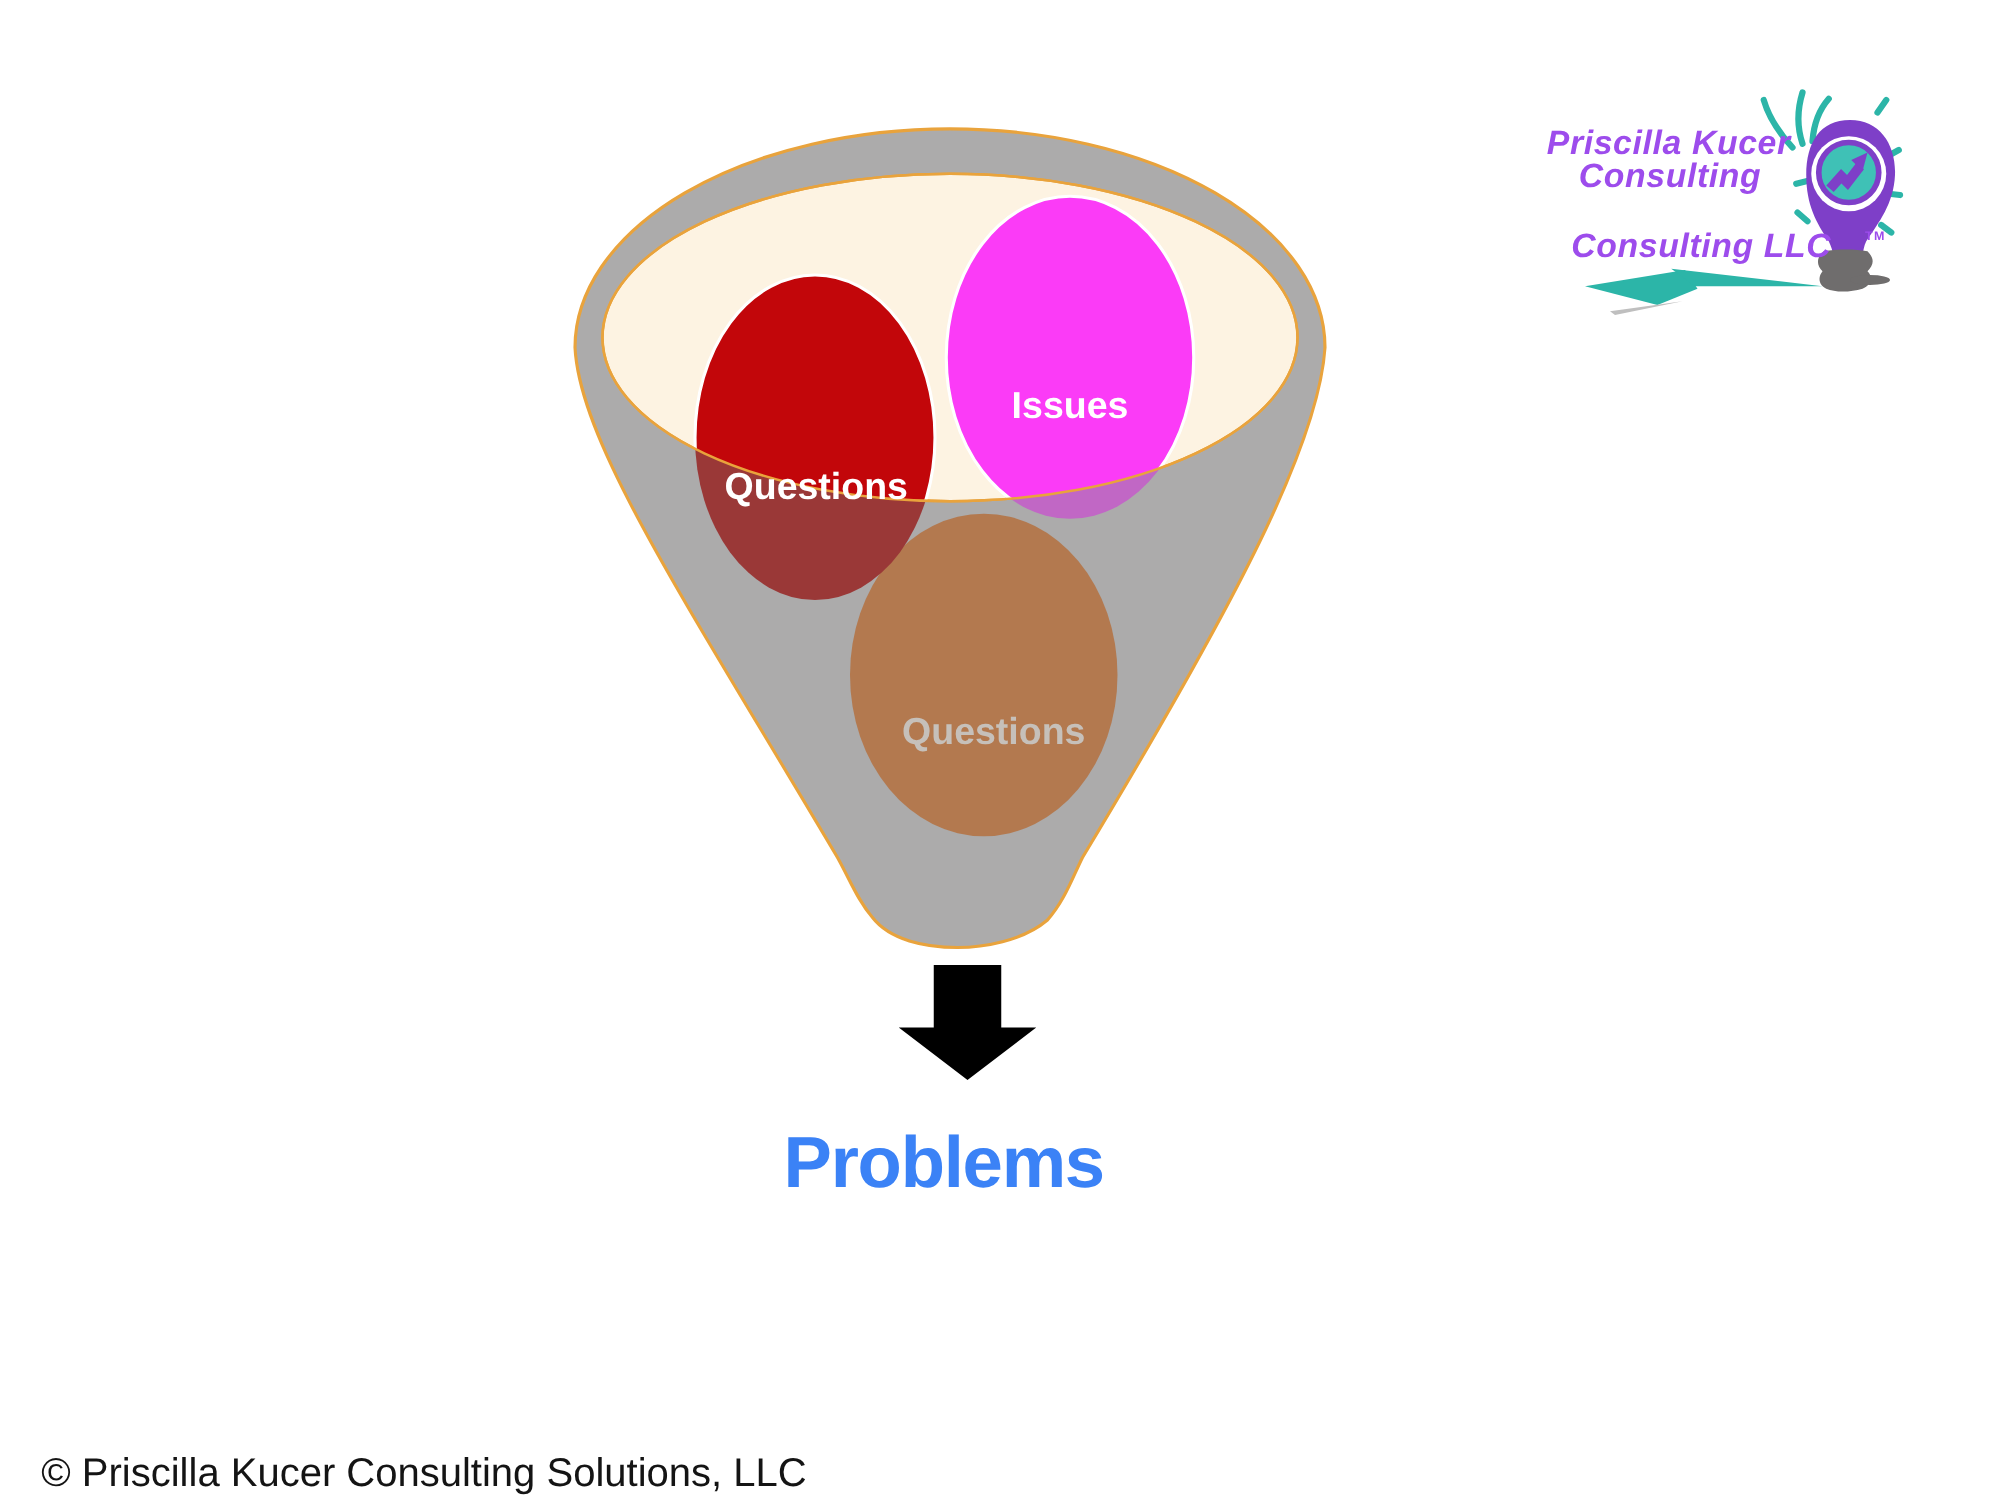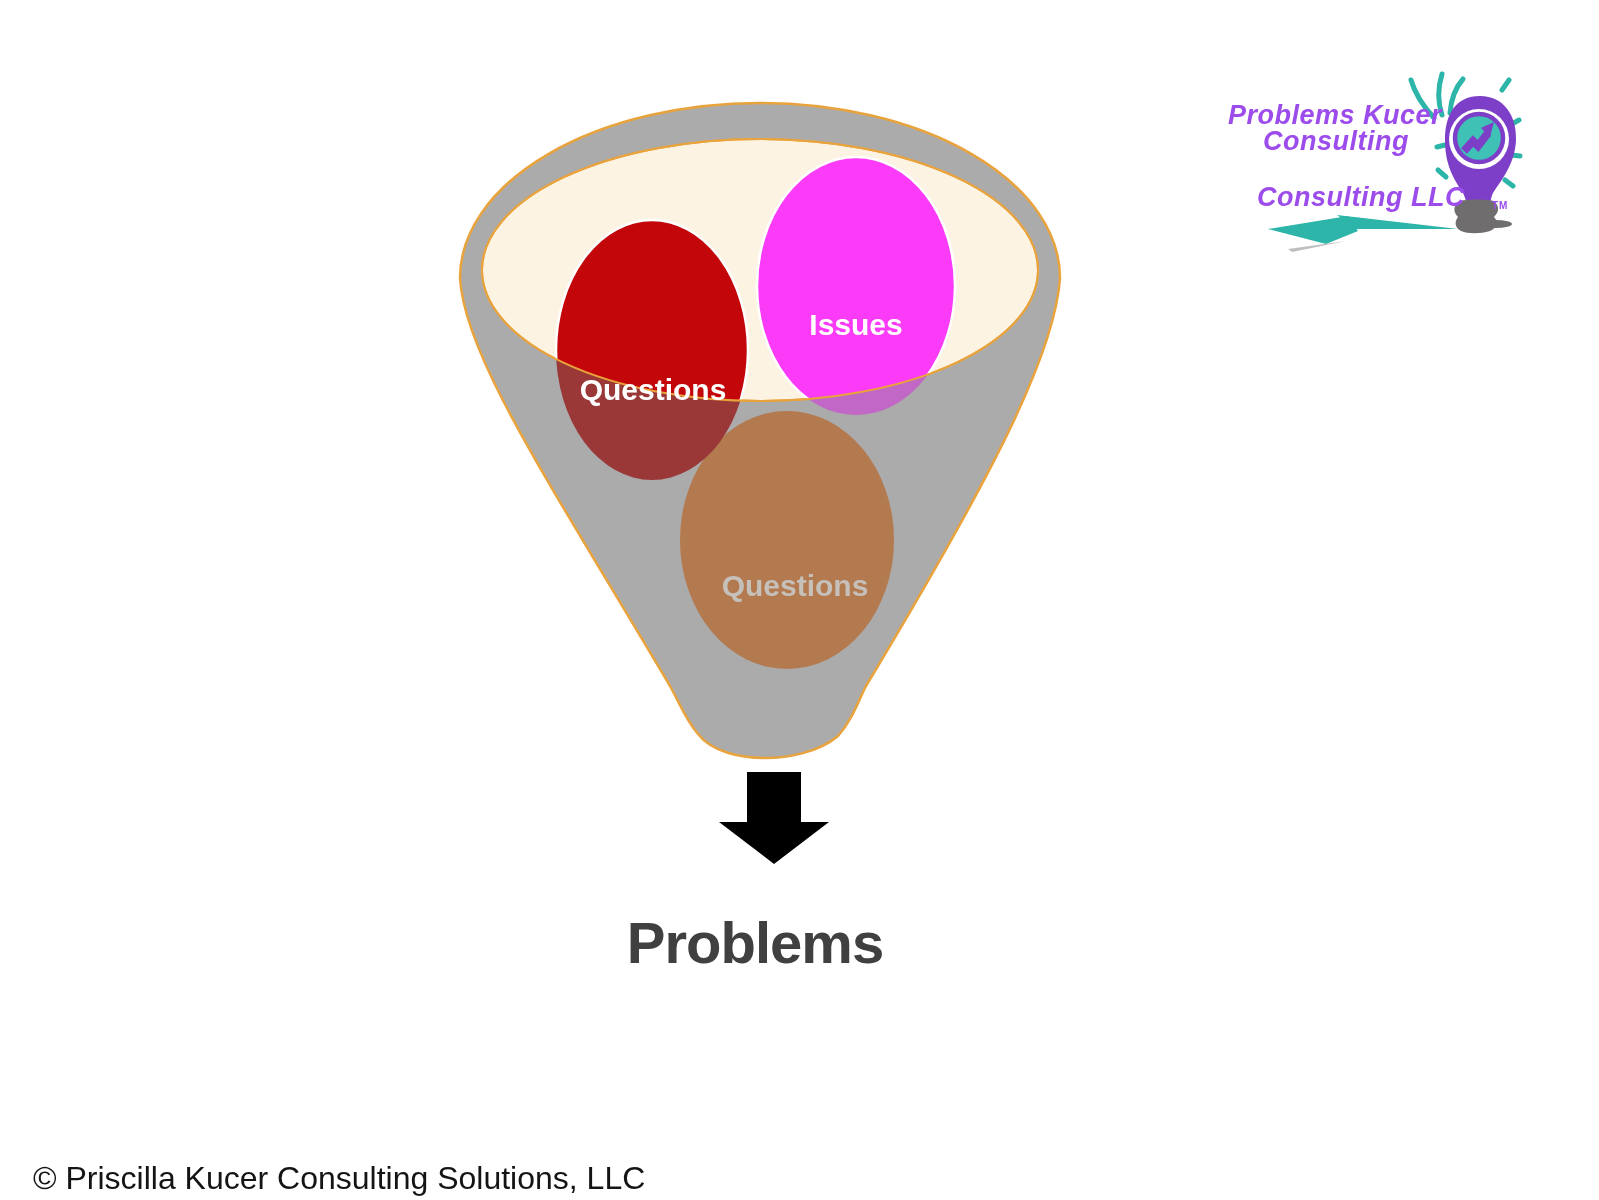--- a/index.html
+++ b/index.html
@@ -35,42 +35,41 @@
     color: #ffffff;
     letter-spacing: 0px;
     margin-top: 38px;
   }
   .concerns-label {
     color: #c6c0ba;
   }
   .problems-label {
     font-size: 58px;
     font-weight: 600;
-    color: #404040;
+    color: #3b82f6;
     letter-spacing: -1px;
-    margin-top: 12px;
   }
   .copyright {
     left: 33px;
     top: 1112px;
     font-size: 32px;
     font-weight: 500;
     color: #141414;
     margin-top: 48px;
   }
   .logo-text {
     font-weight: bold;
     font-style: italic;
     font-size: 27px;
     color: #9d4cec;
     letter-spacing: 0.5px;
   }
   .tm-mark {
     left: 1492px;
-    top: 200px;
+    top: 184px;
     font-size: 10px;
     font-weight: bold;
     color: #9d4cec;
     letter-spacing: 1px;
   }
 </style>
 </head>
 <body>
 
 <div class="canvas">
@@ -157,21 +156,21 @@
   </svg>
 
   <div class="abs centered funnel-label" style="left:653px; top:352px;">Questions</div>
 
   <div class="abs centered funnel-label" style="left:856px; top:287px;">Issues</div>
 
   <div class="abs centered funnel-label concerns-label" style="left:795px; top:548px;">Questions</div>
 
   <div class="abs centered problems-label" style="left:755px; top:930px;">Problems</div>
 
-  <div class="abs centered logo-text" style="left:1335px; top:115px;">Problems Kucer</div>
+  <div class="abs centered logo-text" style="left:1335px; top:115px;">Priscilla Kucer</div>
 
   <div class="abs centered logo-text" style="left:1336px; top:141px;">Consulting</div>
 
   <div class="abs centered logo-text" style="left:1361px; top:197px;">Consulting LLC</div>
 
   <div class="abs tm-mark">TM</div>
 
   <div class="abs copyright">© Priscilla Kucer Consulting Solutions, LLC</div>
 
 </div>

